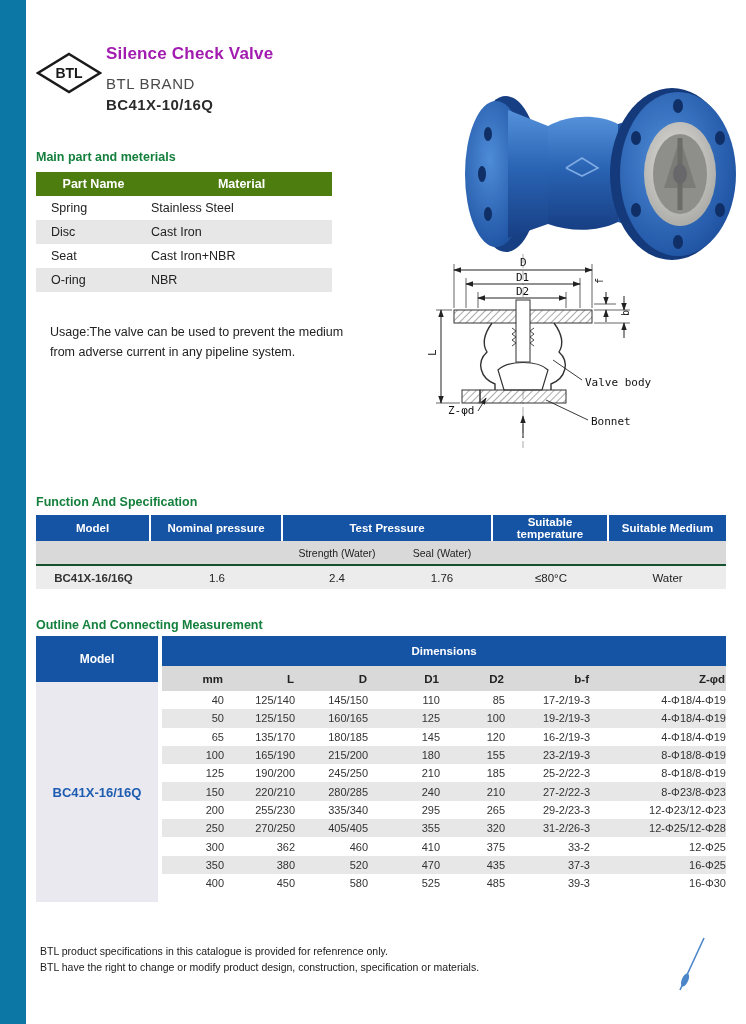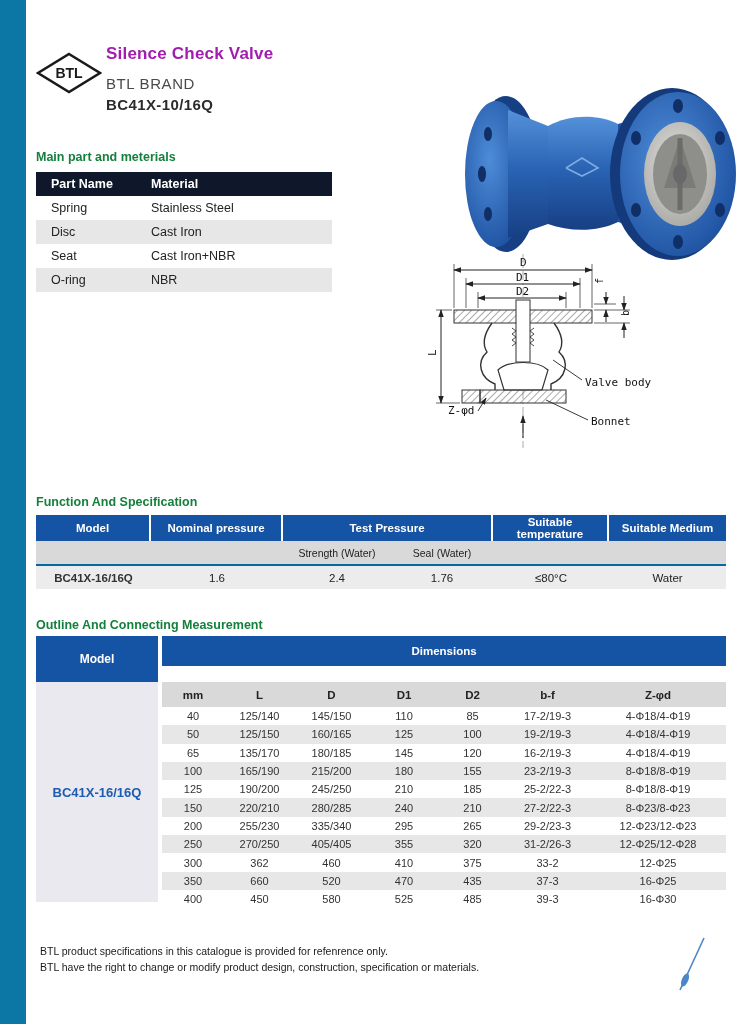--- a/index.html
+++ b/index.html
@@ -11,48 +11,48 @@
   .logo{position:absolute;left:36px;top:52px;width:66px;height:42px;}
   .title-block{position:absolute;left:106px;top:44px;}
   .doc-title{color:#a21caf;font-weight:bold;font-size:17px;letter-spacing:.2px;}
   .doc-brand{color:#4a4a4a;font-size:15px;margin-top:11px;letter-spacing:.6px;}
   .doc-model{color:#2b2b2b;font-weight:bold;font-size:15px;margin-top:4px;letter-spacing:.4px;}
 
   .sec-title{position:absolute;color:#15803d;font-weight:bold;font-size:12.5px;}
 
   
   .materials-table{position:absolute;left:36px;top:172px;width:296px;border-collapse:collapse;font-size:12.5px;}
-  .materials-table th{background:#0f172a;color:#fff;text-align:left;font-size:12.5px;
+  .materials-table th{background:#4d7c0f;color:#fff;text-align:center;font-size:12.5px;
        padding:5px 0 5px 15px;font-weight:bold;}
   .materials-table td{padding:5px 0 5px 15px;color:#222;height:13px;}
   .materials-table tbody tr:nth-child(even){background:#e7e7e7;}
 
   .usage{position:absolute;left:50px;top:322px;font-size:12.5px;color:#222;line-height:1.6;}
 
   
   .spec-table{position:absolute;left:36px;top:515px;width:690px;table-layout:fixed;
       border-collapse:separate;border-spacing:0;font-size:11.5px;text-align:center;}
   .spec-table th{background:#1553a5;color:#fff;font-weight:bold;height:23px;font-size:11.5px;}
   .spec-table th:not(:last-child){border-right:2px solid #fff;}
-  .spec-table .sub td{background:#d9d9d9;height:21px;font-size:10.5px;color:#222;border-bottom:2px solid #0369a1;}
+  .spec-table .sub td{background:#d9d9d9;height:21px;font-size:10.5px;color:#222;border-bottom:2px solid #14532d;}
   .spec-table .dat td{background:#ececec;height:21px;color:#222;}
   .spec-table .dat .mdl{font-weight:bold;color:#333;}
 
   
   .dims{position:absolute;left:36px;top:636px;width:690px;display:flex;}
   .model-col{width:122px;display:flex;flex-direction:column;}
   .model-col-header{height:46px;background:#1553a5;color:#fff;font-weight:bold;font-size:12px;
       display:flex;align-items:center;justify-content:center;}
   .model-col-body{height:220px;background:#e9e9ef;color:#1d5cb0;font-weight:bold;font-size:13px;
       display:flex;align-items:center;justify-content:center;}
   .dims-gap{width:4px;background:#fff;}
   .dims-right{width:564px;}
   .dims-header{height:30px;background:#1553a5;color:#fff;font-weight:bold;font-size:11.5px;
       display:flex;align-items:center;justify-content:center;}
-  .dim-table{width:564px;border-collapse:collapse;font-size:11px;text-align:center;table-layout:fixed;margin-top:16px;}
+  .dim-table{width:564px;border-collapse:collapse;font-size:11px;text-align:right;table-layout:fixed;}
   .dim-table thead td{background:#d9d9d9;height:23px;font-weight:bold;font-size:11.5px;color:#222;}
   .dim-table tbody td{height:18.3px;padding:0;color:#333;}
   .dim-table tbody tr:nth-child(even){background:#e7e7e7;}
 
   .footer{position:absolute;left:40px;top:944px;font-size:10.5px;color:#1a1a1a;line-height:1.5;}
   .pen{position:absolute;left:668px;top:934px;}
 
   .photo{position:absolute;left:448px;top:76px;}
   .drawing{position:absolute;left:420px;top:248px;}
   svg text{font-family:"DejaVu Sans Mono",monospace;}
@@ -145,20 +145,24 @@
           <td>Seat</td>
           <td>Cast Iron+NBR</td>
         </tr>
         <tr>
           <td>O-ring</td>
           <td>NBR</td>
         </tr>
       </tbody>
   </table>
 
+  <div class="usage">
+    <div>Usage:The valve can be used to prevent the medium</div>
+    <div>from adverse current in any pipeline system.</div>
+  </div>
 
   <svg class="drawing" width="306" height="206" viewBox="0 0 306 206">
     <defs>
       <pattern id="hatch" width="5" height="5" patternUnits="userSpaceOnUse" patternTransform="rotate(45)">
         <line x1="0" y1="0" x2="0" y2="5" stroke="#555" stroke-width="1"></line>
       </pattern>
       <marker id="ar" viewBox="0 0 10 10" refX="9" refY="5" markerWidth="8" markerHeight="8" orient="auto">
         <path d="M0,1.5 L10,5 L0,8.5 Z" fill="#222"></path>
       </marker>
       <marker id="arS" viewBox="0 0 10 10" refX="1" refY="5" markerWidth="8" markerHeight="8" orient="auto">
@@ -371,21 +375,21 @@
               <td>300</td>
               <td>362</td>
               <td>460</td>
               <td>410</td>
               <td>375</td>
               <td>33-2</td>
               <td>12-Φ25</td>
             </tr>
             <tr>
               <td>350</td>
-              <td>660</td>
+              <td>380</td>
               <td>520</td>
               <td>470</td>
               <td>435</td>
               <td>37-3</td>
               <td>16-Φ25</td>
             </tr>
             <tr>
               <td>400</td>
               <td>450</td>
               <td>580</td>

